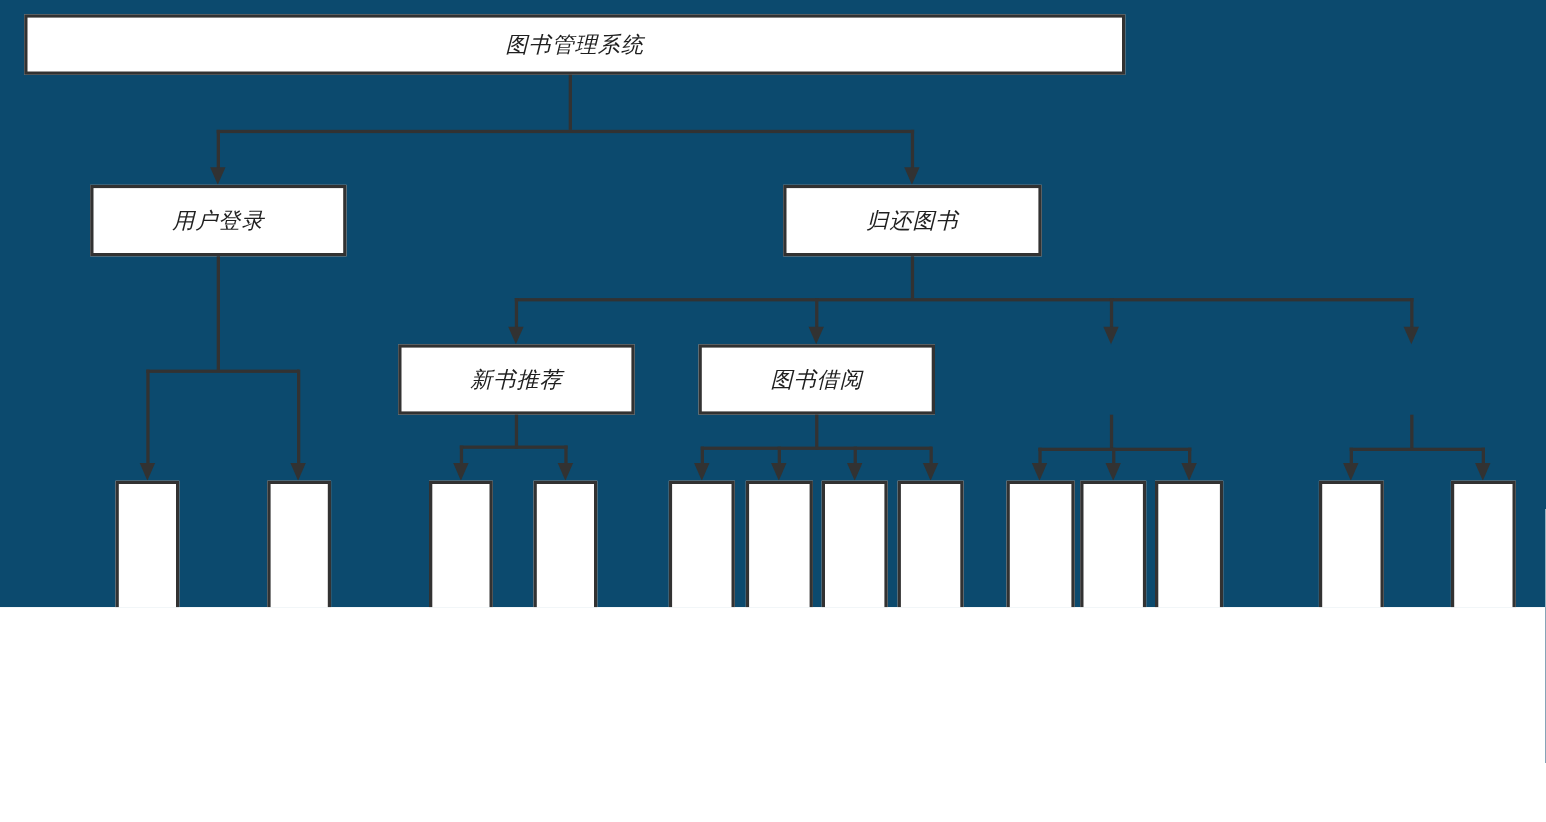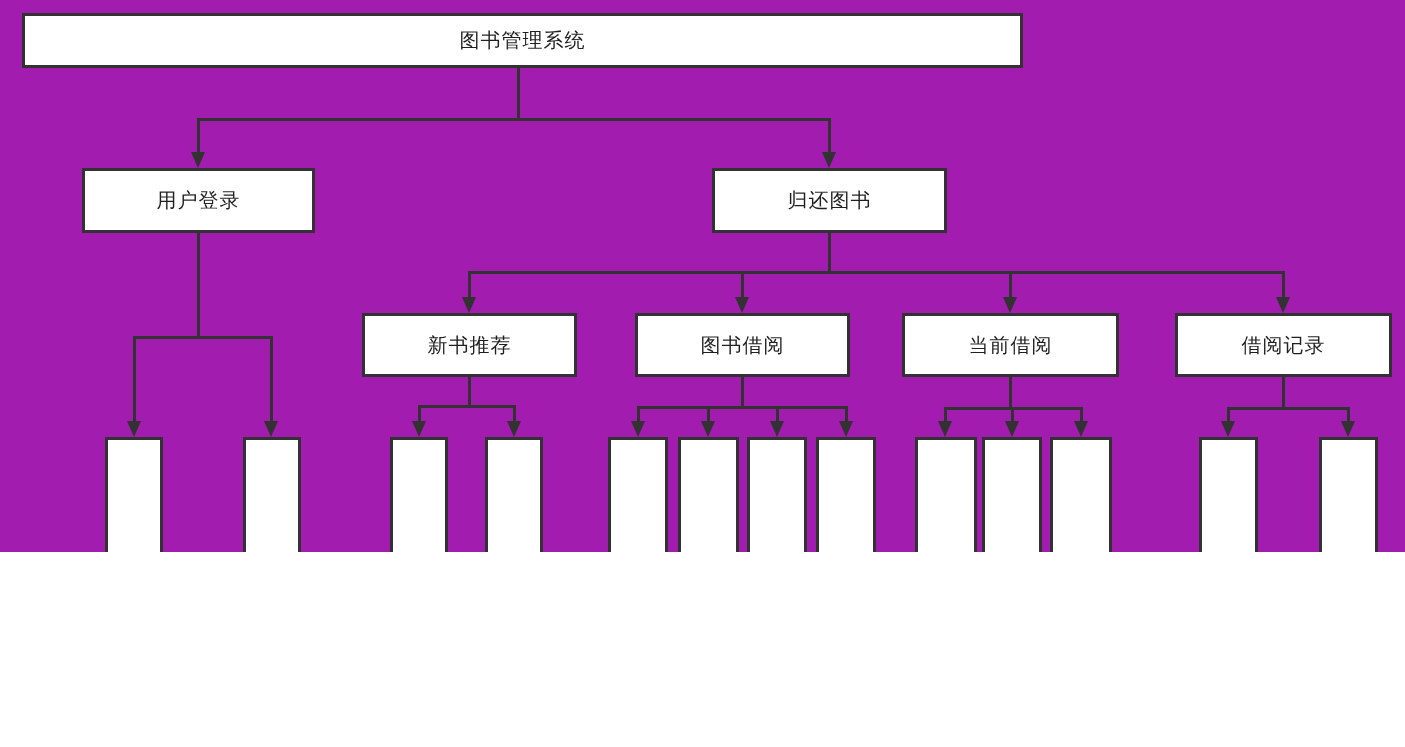--- a/index.html
+++ b/index.html
@@ -1,18 +1,18 @@
 <!DOCTYPE html>
 <html><head>
 <meta charset="utf-8">
 <style>
   html,body{margin:0;padding:0;background:#ffffff;}
   body{font-family:"Liberation Sans","DejaVu Sans",sans-serif;}
   #canvas{
-    position:relative;width:1405px;height:552px;background:#a21caf;overflow:hidden;
+    position:relative;width:1405px;height:552px;background:#0c4a6e;overflow:hidden;font-style:italic;
   }
   
   .hbox{
     position:absolute;box-sizing:border-box;border:3px solid #323232;background:#ffffff;
     display:flex;align-items:center;justify-content:center;
     font-size:20px;color:#1f1f1f;letter-spacing:1px;
   }
   .vbox{
     position:absolute;box-sizing:border-box;border:3px solid #323232;background:#ffffff;
     display:flex;align-items:center;justify-content:center;
@@ -77,26 +77,20 @@
   <div class="vline" style="left:1009px;top:271px;height:28px"></div>
   <div class="arrowhead" style="left:1003px;top:297px"></div>
   <div class="vline" style="left:1282px;top:271px;height:28px"></div>
   <div class="arrowhead" style="left:1276px;top:297px"></div>
 
   <div class="hbox" style="left:362px;top:313px;width:215px;height:64px">
     <span>新书推荐</span>
   </div>
   <div class="hbox" style="left:635px;top:313px;width:215px;height:64px">
     <span>图书借阅</span>
-  </div>
-  <div class="hbox" style="left:902px;top:313px;width:217px;height:64px">
-    <span>当前借阅</span>
-  </div>
-  <div class="hbox" style="left:1175px;top:313px;width:217px;height:64px">
-    <span>借阅记录</span>
   </div>
 
   <div class="vline" style="left:468px;top:377px;height:31px"></div>
   <div class="hline" style="left:418px;top:405px;width:98px"></div>
   <div class="vline" style="left:418px;top:405px;height:17px"></div>
   <div class="arrowhead" style="left:412px;top:421px"></div>
   <div class="vline" style="left:513px;top:405px;height:17px"></div>
   <div class="arrowhead" style="left:507px;top:421px"></div>
 
   <div class="vline" style="left:741px;top:377px;height:32px"></div>

